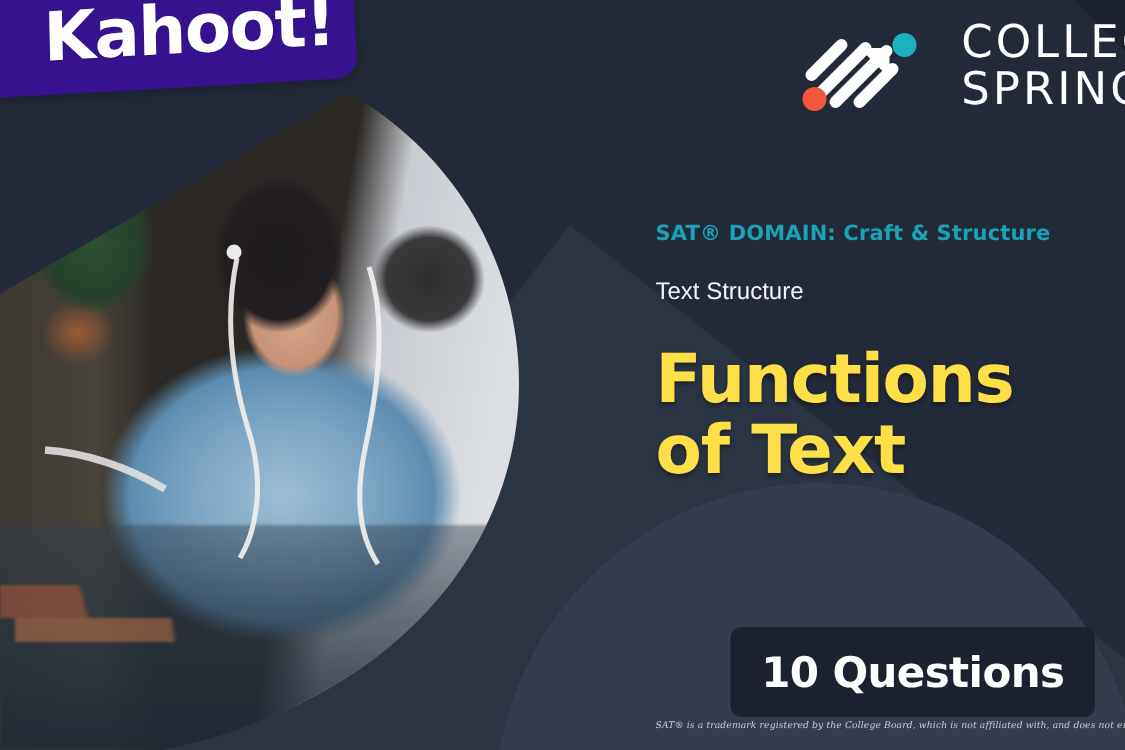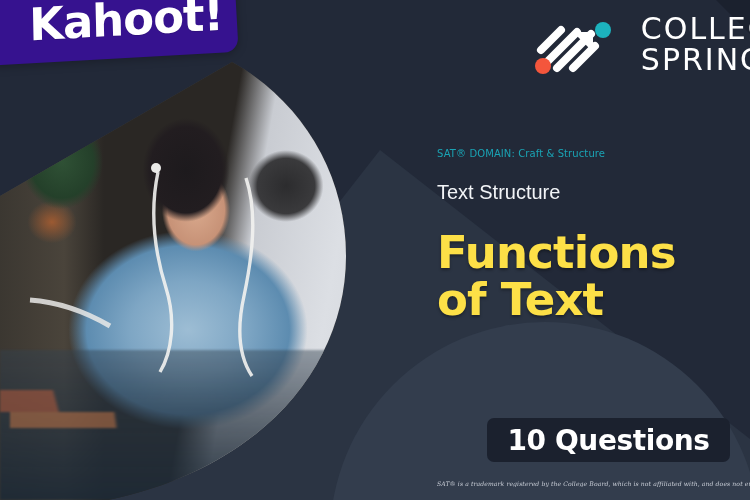--- a/index.html
+++ b/index.html
@@ -135,49 +135,49 @@
 
   
   .content{
     position:absolute;
     left:437px;top:148px;
     width:300px;
   }
   .eyebrow{
     color:#1aa3b4;
     font-family:"DejaVu Sans",sans-serif;
-    font-weight:400;
-    font-size:10px;
+    font-weight:700;
+    font-size:14px;
     letter-spacing:.1px;
     margin:0 0 22px 0;
     white-space:nowrap;
   }
   .subtitle{
     color:#f2f4f7;
     font-family:"Liberation Sans",sans-serif;
     font-weight:400;
-    font-size:20px;
+    font-size:16px;
     margin:0 0 26px 0;
   }
   .title{
     color:#fde047;
     font-family:"DejaVu Sans",sans-serif;
     font-weight:700;
     font-size:45px;
     line-height:1.04;
     letter-spacing:-.8px;
     margin:0;
     text-shadow:0 2px 3px rgba(0,0,0,.35);
   }
 
   
   .qbadge{
     position:absolute;
     left:487px;top:418px;
-    width:243px;height:44px;
+    width:243px;height:60px;
     background:#1b212e;
     border-radius:7px;
     display:flex;align-items:center;justify-content:center;
   }
   .qbadge span{
     color:#ffffff;
     font-family:"DejaVu Sans",sans-serif;
     font-weight:700;
     font-size:28px;
     letter-spacing:-.4px;

